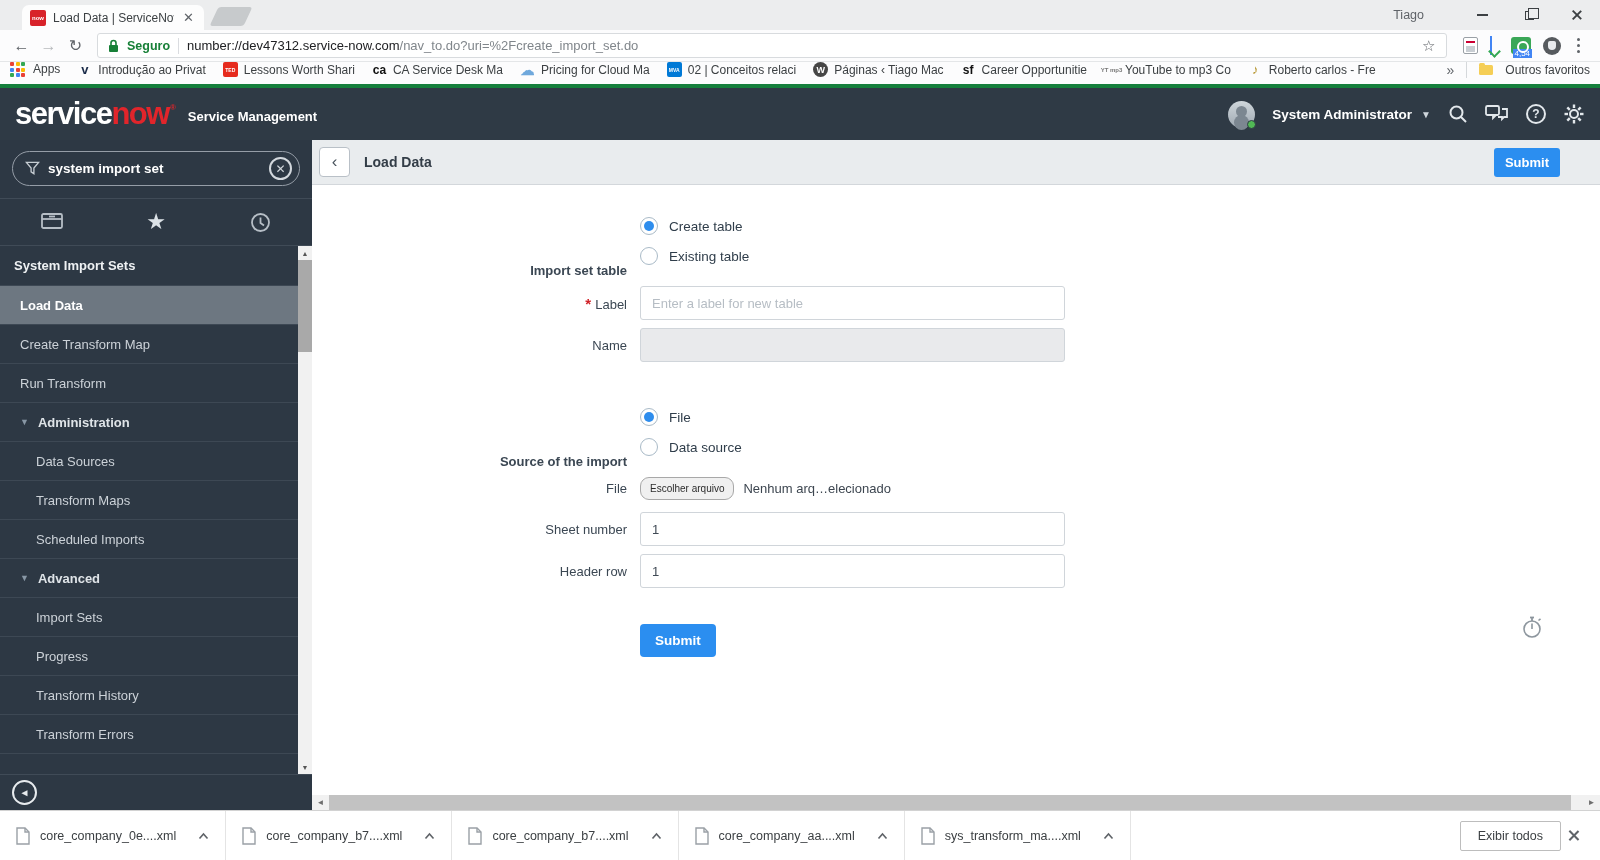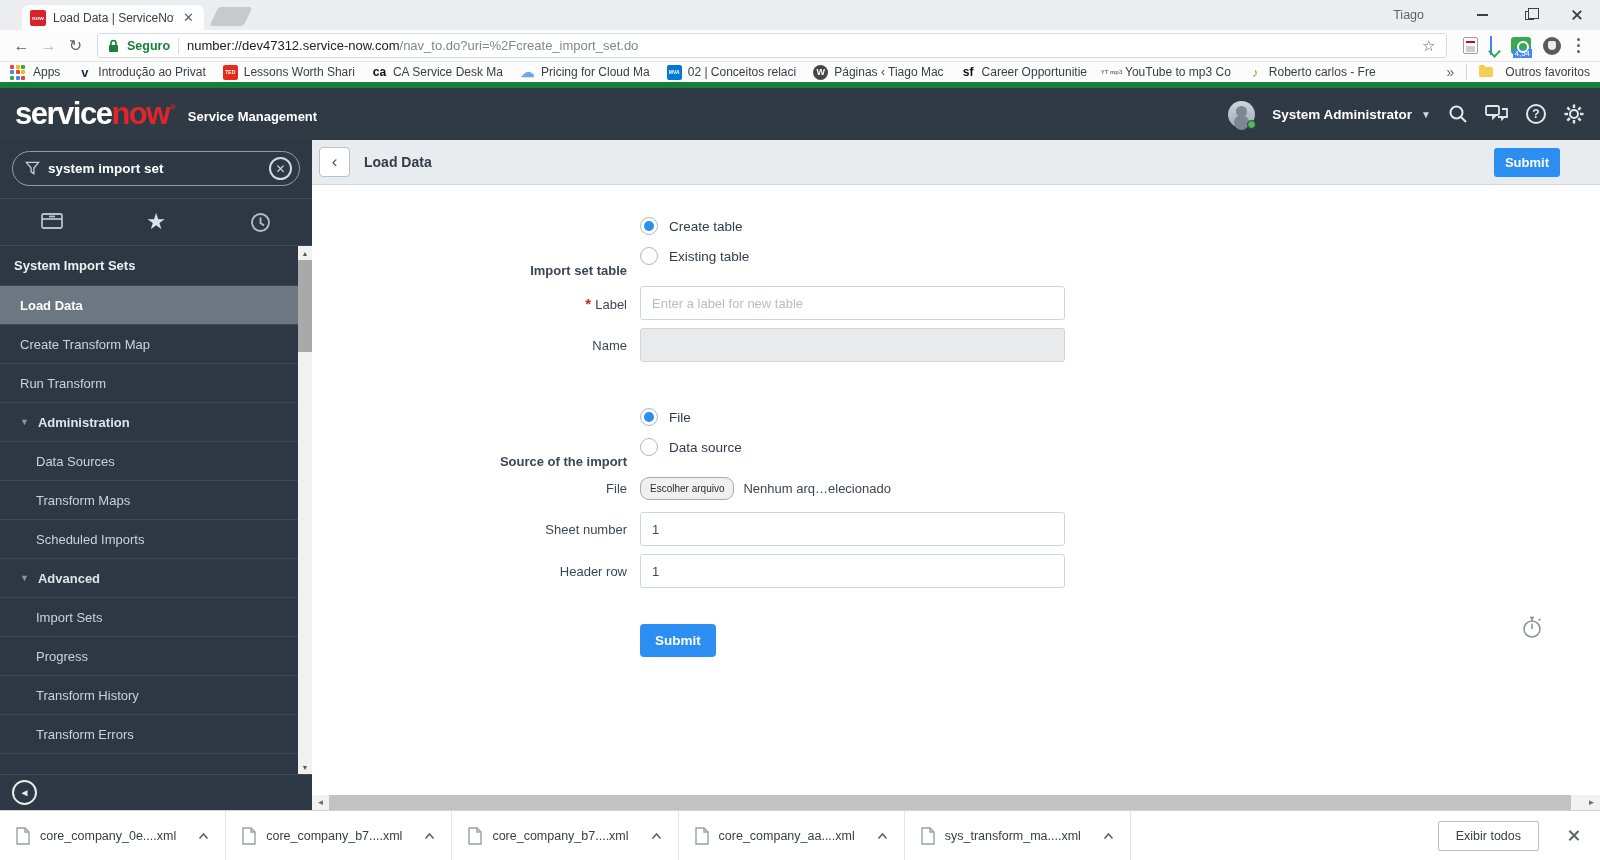--- a/index.html
+++ b/index.html
@@ -48,22 +48,22 @@
   .chev.green { border-color:#34a853; transform:rotate(45deg); margin-top:-7px; }
   .ext-cam { width:20px; height:17px; background:#3aa757; border-radius:3px; position:relative; }
   .ext-cam::after { content:""; position:absolute; left:6px; top:4px; width:8px; height:8px; border:2px solid #fff; border-radius:50%; }
   .ext-badge { position:absolute; left:2px; top:12px; background:#4285f4; color:#fff; font-size:8px; padding:0 2px; }
   .ext-shield { width:18px; height:18px; background:#565a5e; border-radius:50%; position:relative; }
   .ext-shield::after { content:""; position:absolute; left:5px; top:4px; width:8px; height:9px; background:#e8eaed; border-radius:2px 2px 4px 4px; }
   .menu-dots { display:flex; flex-direction:column; gap:2.5px; padding:0 4px; }
   .menu-dots i { width:3.5px; height:3.5px; background:#5f6368; border-radius:50%; }
 
   
-  .bookmarks { height:26px; background:#fcfcfd; display:flex; align-items:center; padding:0 10px;
-               font-size:12px; color:#3c4043; border-bottom:6px solid #15803d; white-space:nowrap; }
+  .bookmarks { height:26px; background:#fcfcfd; display:flex; align-items:flex-start; padding:0 10px;
+               font-size:12px; color:#3c4043; border-bottom:4px solid #15803d; white-space:nowrap; }
   .grid9 { display:grid; grid-template-columns:repeat(3,4px); gap:1.5px; margin-right:8px; }
   .grid9 i { width:4px; height:4px; border-radius:1px; }
   .bm { display:flex; align-items:center; gap:6px; margin-right:17px; }
   .bm-label { max-width:118px; overflow:hidden; }
   .bmi { width:15px; height:15px; flex:none; display:flex; align-items:center; justify-content:center;
          font-size:9px; font-weight:bold; border-radius:2px; }
   .bmi.v { color:#1a2b49; font-size:13px; }
   .bmi.ted { background:#e62b1e; color:#fff; font-size:5px; }
   .bmi.ca { color:#111; font-size:12px; }
   .bmi.cloud { color:#6fa8dc; font-size:14px; }
@@ -168,21 +168,21 @@
   .h-scrollbar { height:15px; background:#f1f1f1; display:flex; align-items:center; flex:none; }
   .h-arrow { width:17px; font-size:8px; color:#6d6d6d; text-align:center; }
   .h-thumb { flex:1; height:15px; background:#c2c2c2; margin-right:12px; }
 
   
   .downloads { height:50px; background:#fff; border-top:1px solid #d2d2d2; display:flex; align-items:center;
                font-size:12.5px; color:#3c4043; }
   .dl-item { height:100%; display:flex; align-items:center; padding:0 16px; border-right:1px solid #e4e4e4; gap:10px; }
   .dl-name { white-space:nowrap; }
   .dl-caret { margin-left:12px; display:flex; }
-  .dl-right { margin-left:auto; display:flex; align-items:center; gap:28px; padding-right:20px; }
+  .dl-right { margin-left:auto; display:flex; align-items:center; gap:6px; padding-right:20px; }
   .show-all { border:1px solid #bdbdbd; border-radius:2px; padding:7px 17px; font-size:12.5px; color:#3c4043;
               background:#fff; font-family:inherit; }
   .dl-close { width:13px; height:13px; position:relative; }
   .dl-close::before,.dl-close::after { content:""; position:absolute; left:6px; top:0; width:1.6px; height:13px; background:#5f6368; }
   .dl-close::before { transform:rotate(45deg); } .dl-close::after { transform:rotate(-45deg); }
 </style>
 </head>
 <body>
 
 <div class="titlebar">

